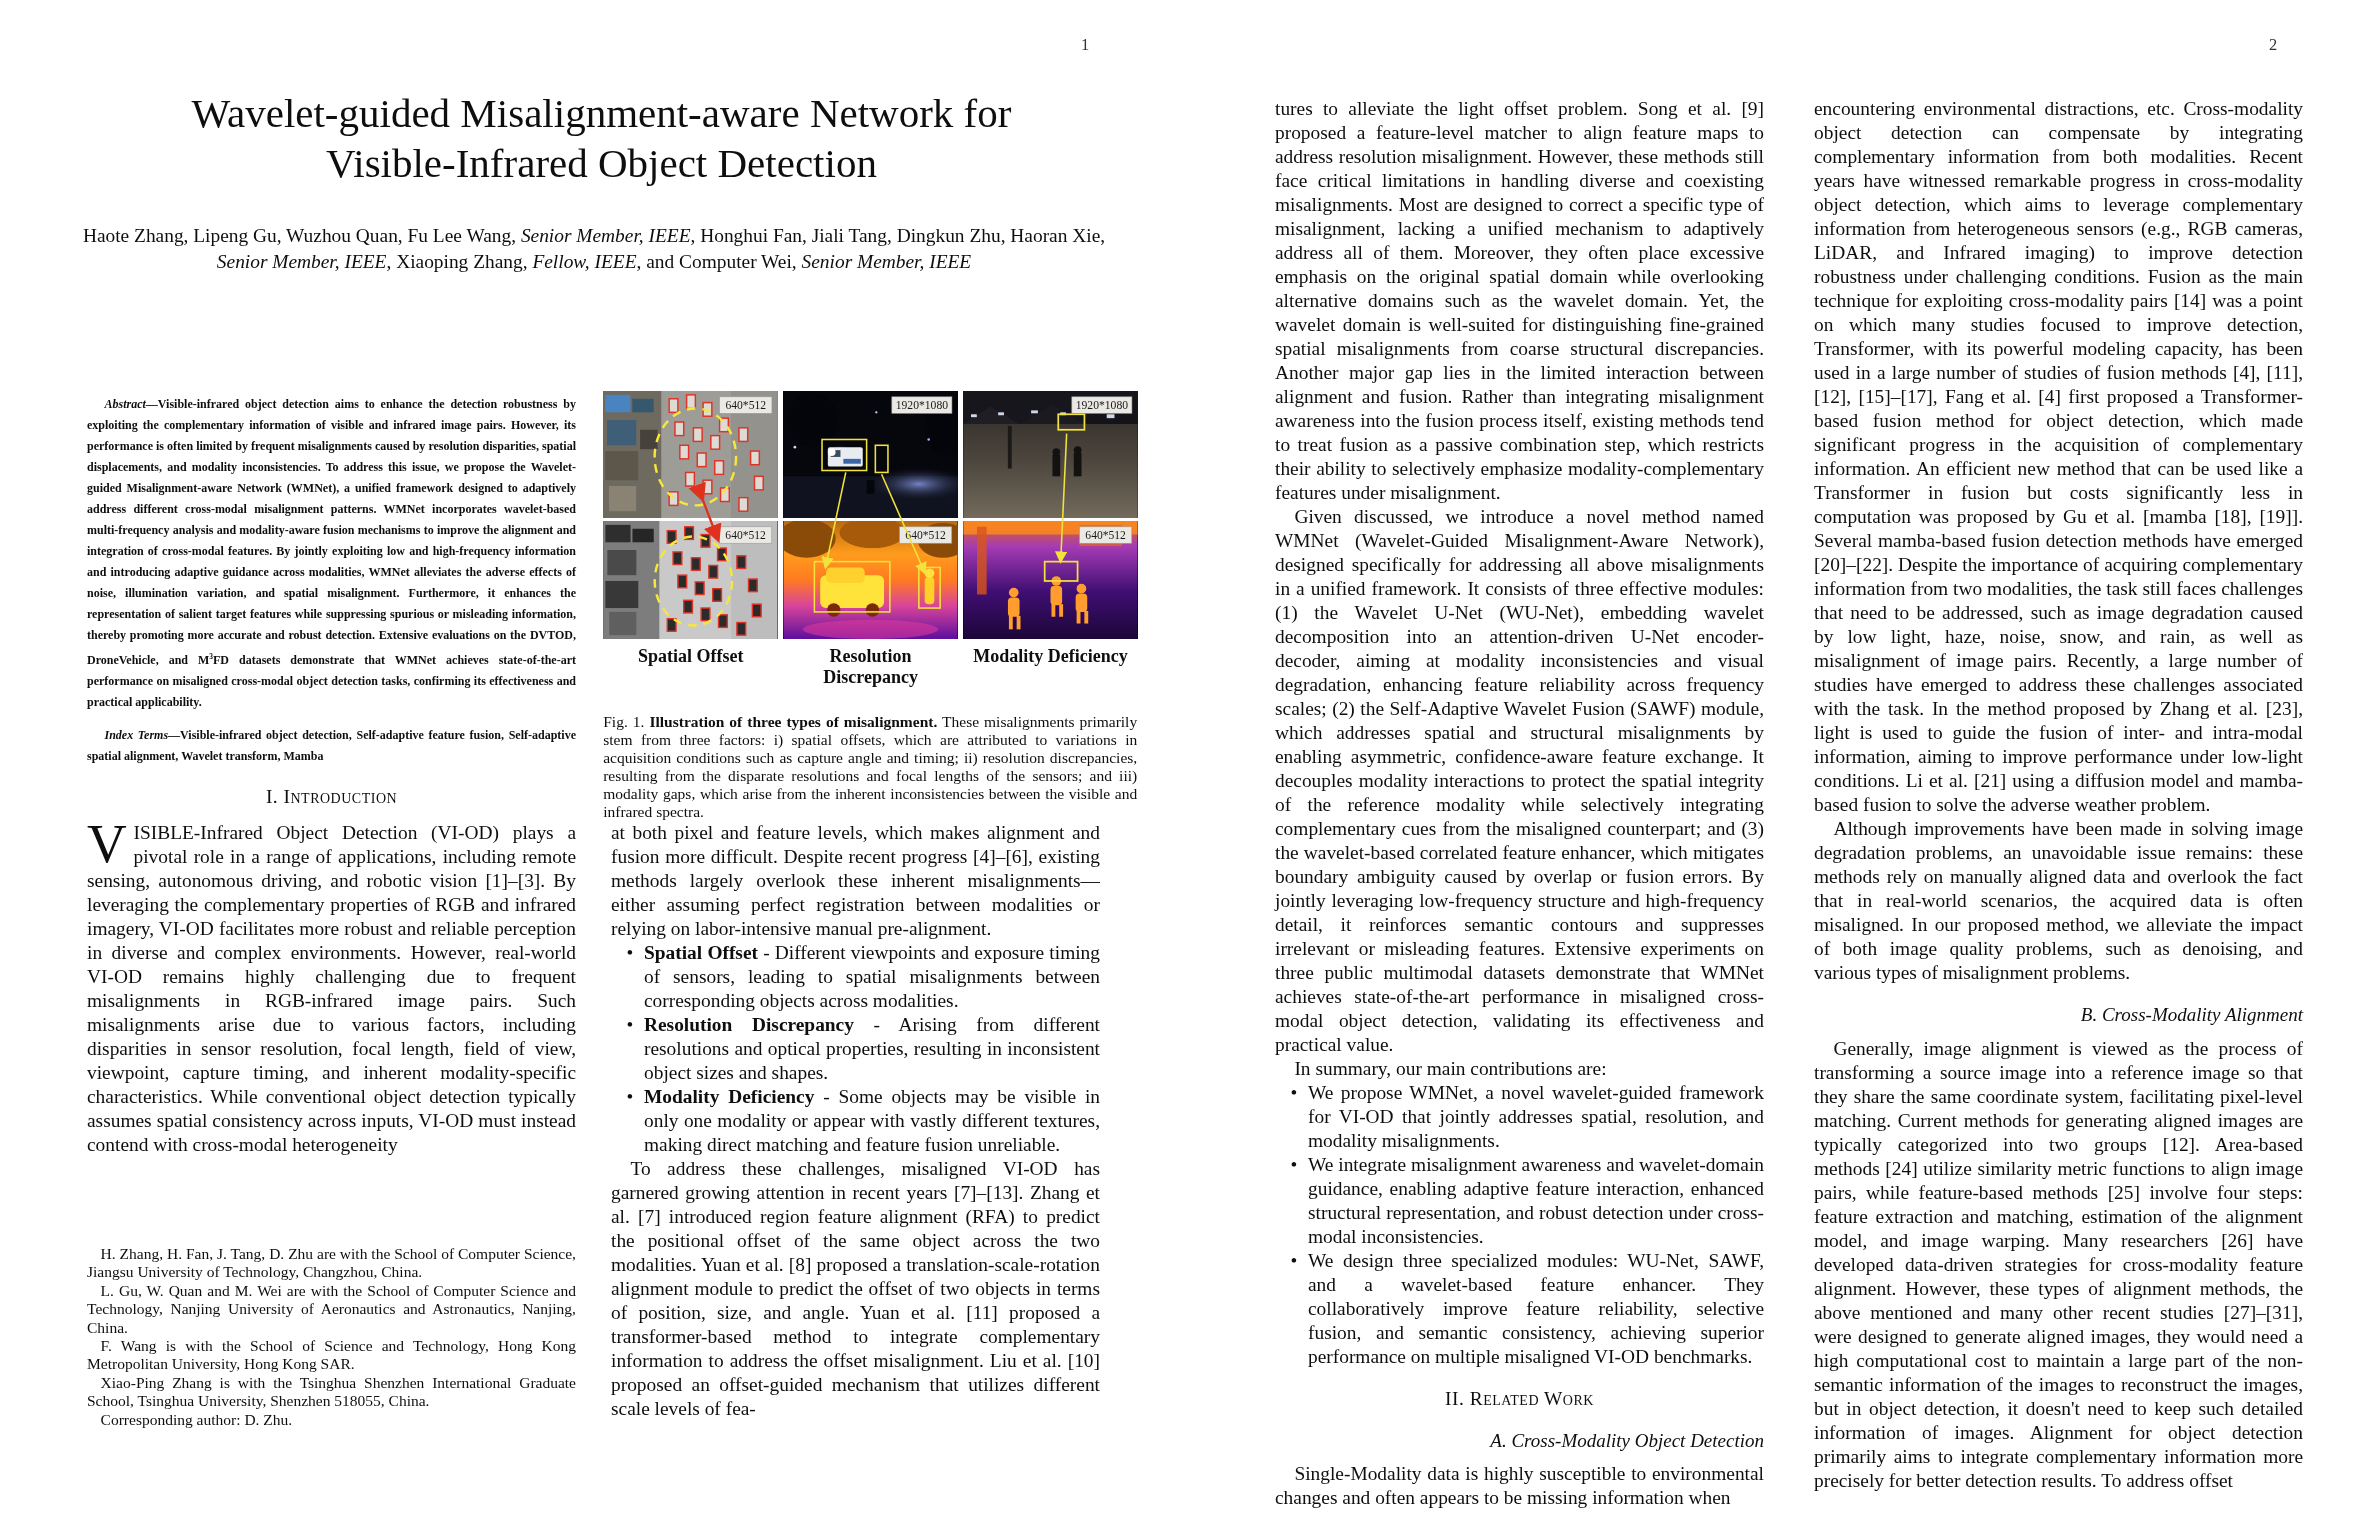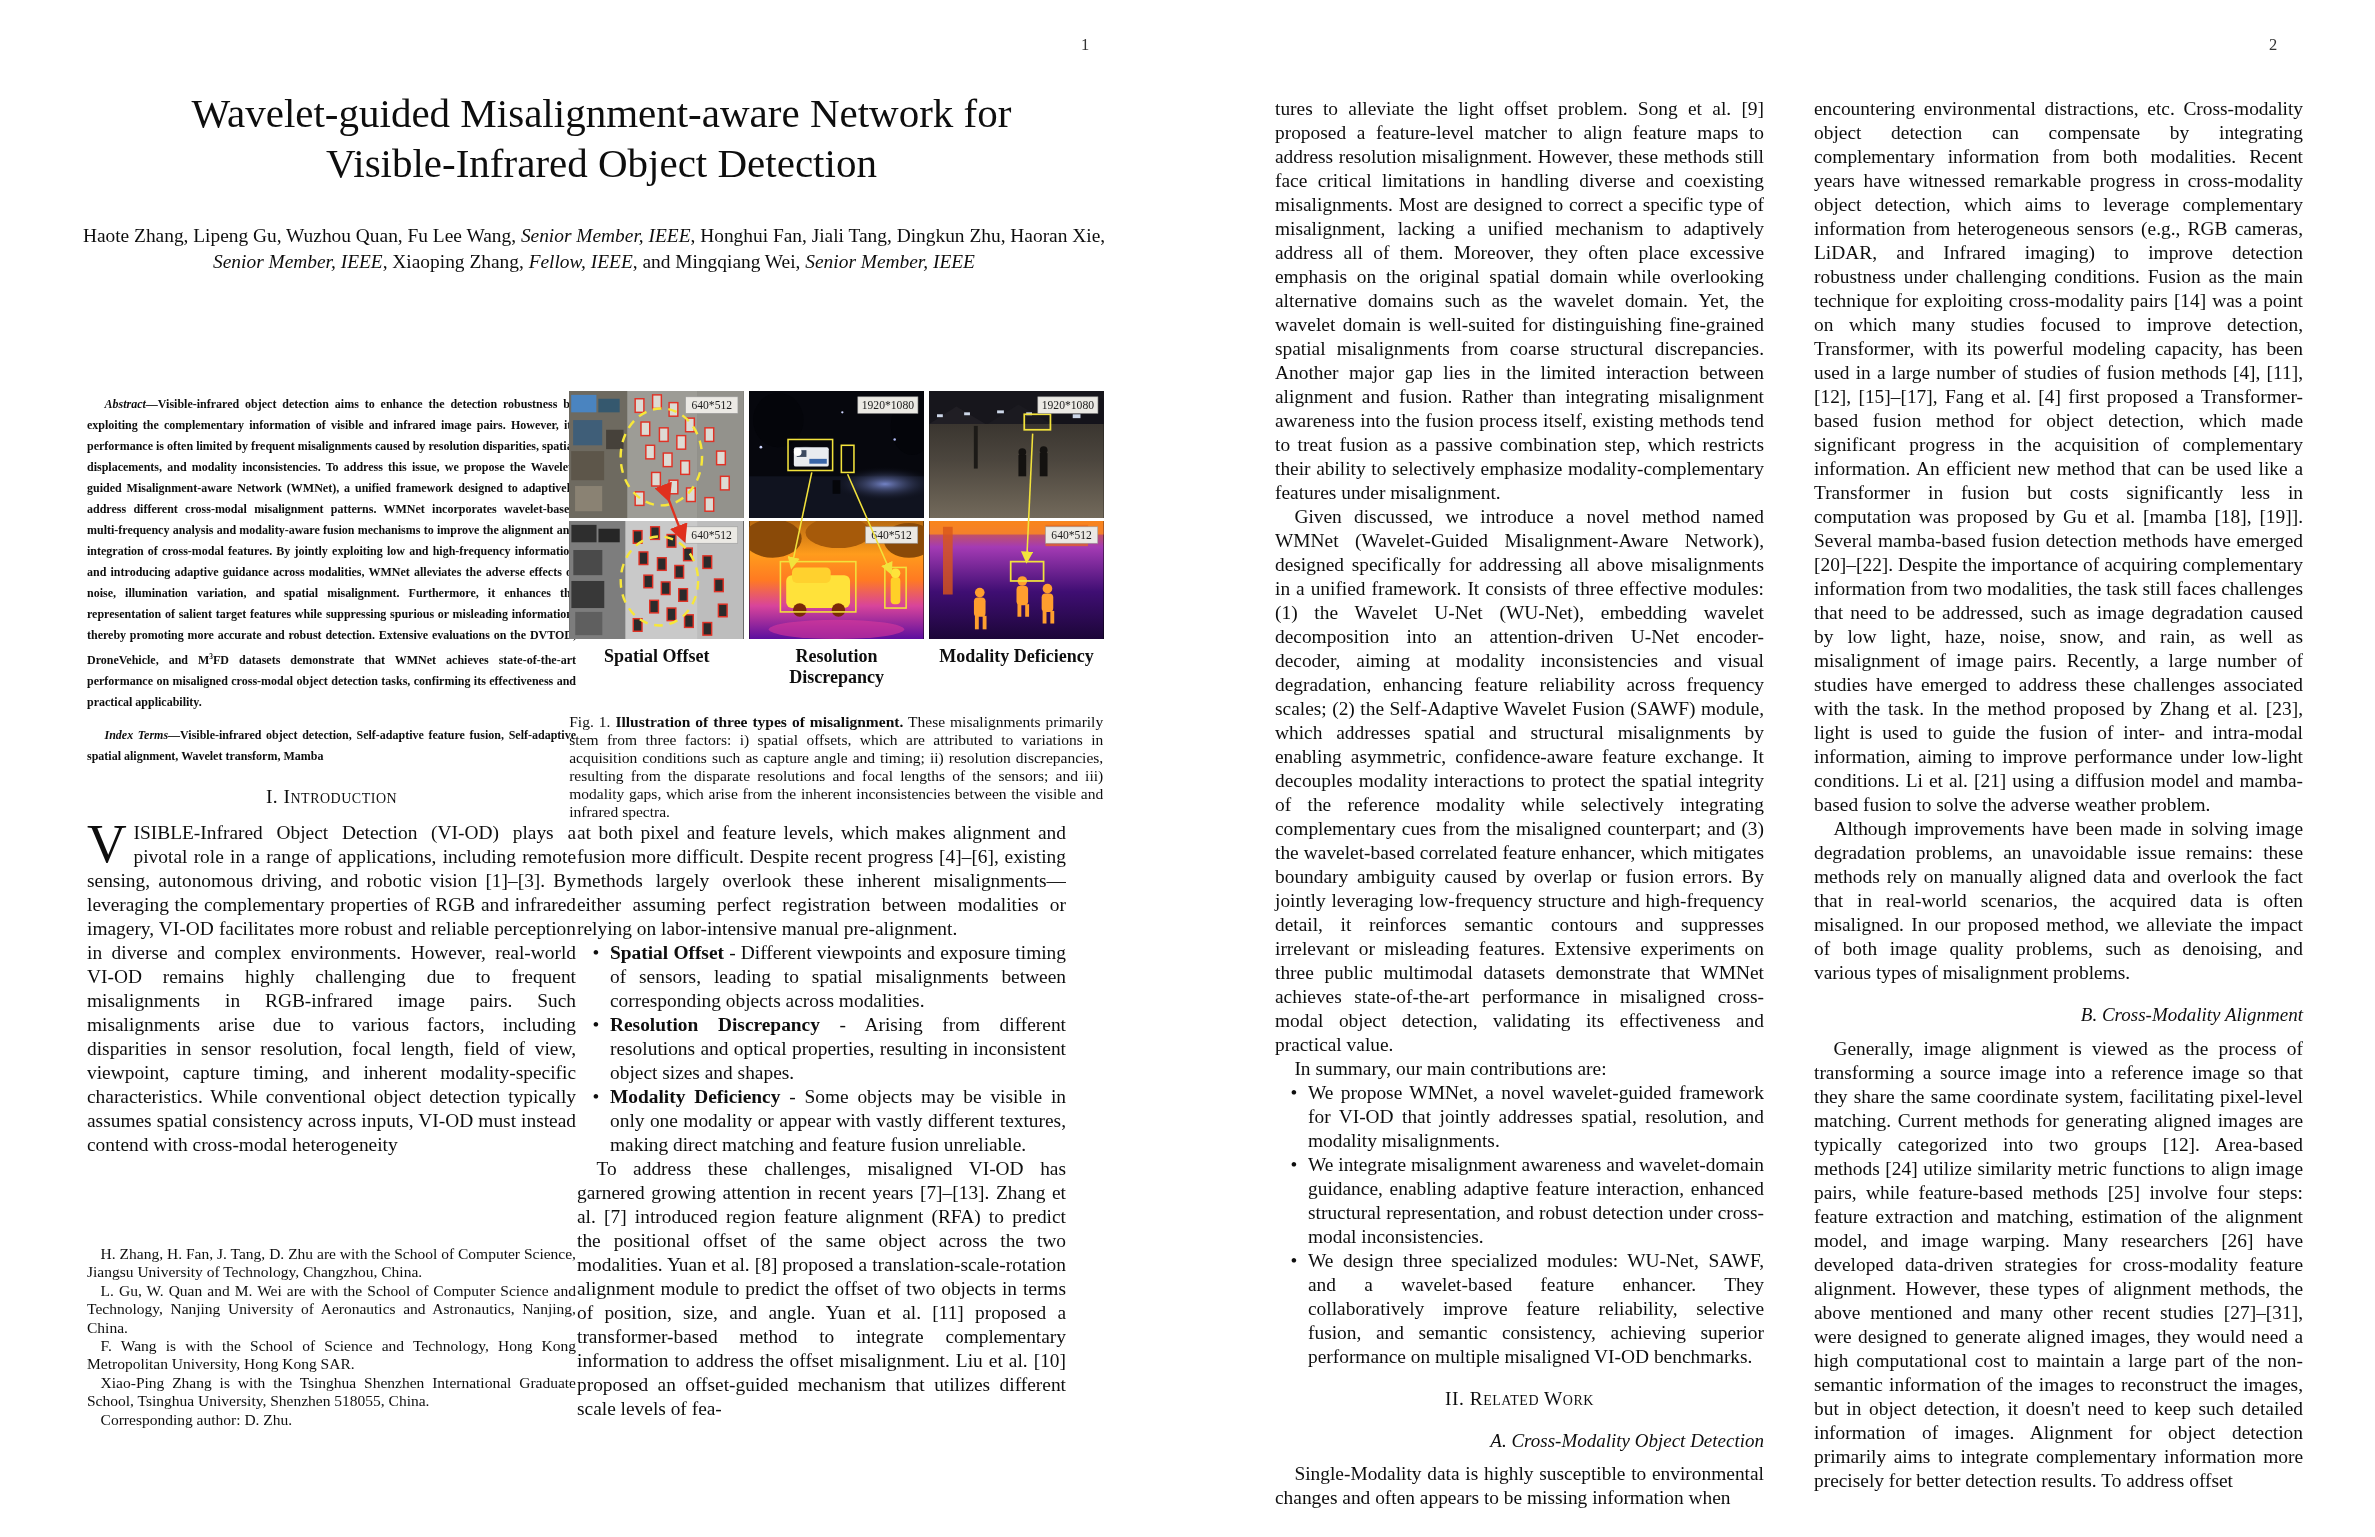--- a/index.html
+++ b/index.html
@@ -22,21 +22,21 @@
     position:absolute;left:87px;top:80px;width:1013px;margin:8px;
     font-size:41px;font-weight:400;text-align:center;line-height:50px;
   }
   .authors{
     position:absolute;left:68px;top:223px;width:1052px;
     font-size:19.4px;line-height:26px;text-align:center;
   }
   
   .col{position:absolute;width:489px;text-align:justify;}
   #colA{left:87px;top:394px;}
-  #colB{left:577px;top:391px;}
+  #colB{left:611px;top:391px;}
   #colC{left:87px;top:97px;}
   #colD{left:626px;top:97px;}
   p.body{margin:0;font-size:19.4px;line-height:24px;text-indent:19.4px;}
   p.noind{text-indent:0;}
   p.abstract{margin:0 0 11.6px 0;font-size:12px;line-height:21px;font-weight:bold;text-indent:17.5px;}
   .it{font-style:italic;} .bd{font-weight:bold;}
   sup{font-size:0.62em;}
   h2.sec{margin:19.4px 0 12.6px 0;font-size:19.4px;font-weight:400;text-align:center;
          font-variant:small-caps;letter-spacing:0.5px;}
   h3.subsec{margin:19.4px 0 10.7px 0;font-size:19px;font-weight:400;font-style:italic;text-align:right;}
@@ -66,21 +66,21 @@
 <div class="watermark">arXiv:2507.20146v1  [cs.CV]  27 Jul 2025</div>
 
 <div class="page" id="page1">
   <div class="pagenum">1</div>
 
   <h1 class="title">
     <span>Wavelet-guided Misalignment-aware Network for</span><br>
     <span>Visible-Infrared Object Detection</span>
   </h1>
 
-  <div class="authors"><span>Haote Zhang, Lipeng Gu, Wuzhou Quan, Fu Lee Wang, </span><span class="it">Senior Member, IEEE</span><span>, Honghui Fan, Jiali Tang, Dingkun Zhu, Haoran Xie, </span><span class="it">Senior Member, IEEE</span><span>, Xiaoping Zhang, </span><span class="it">Fellow, IEEE</span><span>, and Mingqiang Wei, </span><span class="it">Senior Member, IEEE</span></div>
+  <div class="authors"><span>Haote Zhang, Lipeng Gu, Wuzhou Quan, Fu Lee Wang, </span><span class="it">Senior Member, IEEE</span><span>, Honghui Fan, Jiali Tang, Dingkun Zhu, Haoran Xie, </span><span class="it">Senior Member, IEEE</span><span>, Xiaoping Zhang, </span><span class="it">Fellow, IEEE</span><span>, and Computer Wei, </span><span class="it">Senior Member, IEEE</span></div>
 
   <div class="col" id="colA">
     <p class="abstract"><span class="it">Abstract</span><span>—Visible-infrared object detection aims to enhance the detection robustness by exploiting the complementary information of visible and infrared image pairs. However, its performance is often limited by frequent misalignments caused by resolution disparities, spatial displacements, and modality inconsistencies. To address this issue, we propose the Wavelet-guided Misalignment-aware Network (WMNet), a unified framework designed to adaptively address different cross-modal misalignment patterns. WMNet incorporates wavelet-based multi-frequency analysis and modality-aware fusion mechanisms to improve the alignment and integration of cross-modal features. By jointly exploiting low and high-frequency information and introducing adaptive guidance across modalities, WMNet alleviates the adverse effects of noise, illumination variation, and spatial misalignment. Furthermore, it enhances the representation of salient target features while suppressing spurious or misleading information, thereby promoting more accurate and robust detection. Extensive evaluations on the DVTOD, DroneVehicle, and M</span><sup>3</sup><span>FD datasets demonstrate that WMNet achieves state-of-the-art performance on misaligned cross-modal object detection tasks, confirming its effectiveness and practical applicability.</span></p>
     <p class="abstract"><span class="it">Index Terms</span><span>—Visible-infrared object detection, Self-adaptive feature fusion, Self-adaptive spatial alignment, Wavelet transform, Mamba</span></p>
     <h2 class="sec">I. Introduction</h2>
     <p class="body noind"><span class="dropcap">V</span><span>ISIBLE-Infrared Object Detection (VI-OD) plays a pivotal role in a range of applications, including remote sensing, autonomous driving, and robotic vision [1]–[3]. By leveraging the complementary properties of RGB and infrared imagery, VI-OD facilitates more robust and reliable perception in diverse and complex environments. However, real-world VI-OD remains highly challenging due to frequent misalignments in RGB-infrared image pairs. Such misalignments arise due to various factors, including disparities in sensor resolution, focal length, field of view, viewpoint, capture timing, and inherent modality-specific characteristics. While conventional object detection typically assumes spatial consistency across inputs, VI-OD must instead contend with cross-modal heterogeneity</span></p>
   </div>
 
   <div class="footnotes">
     <p>H. Zhang, H. Fan, J. Tang, D. Zhu are with the School of Computer Science, Jiangsu University of Technology, Changzhou, China.</p>

